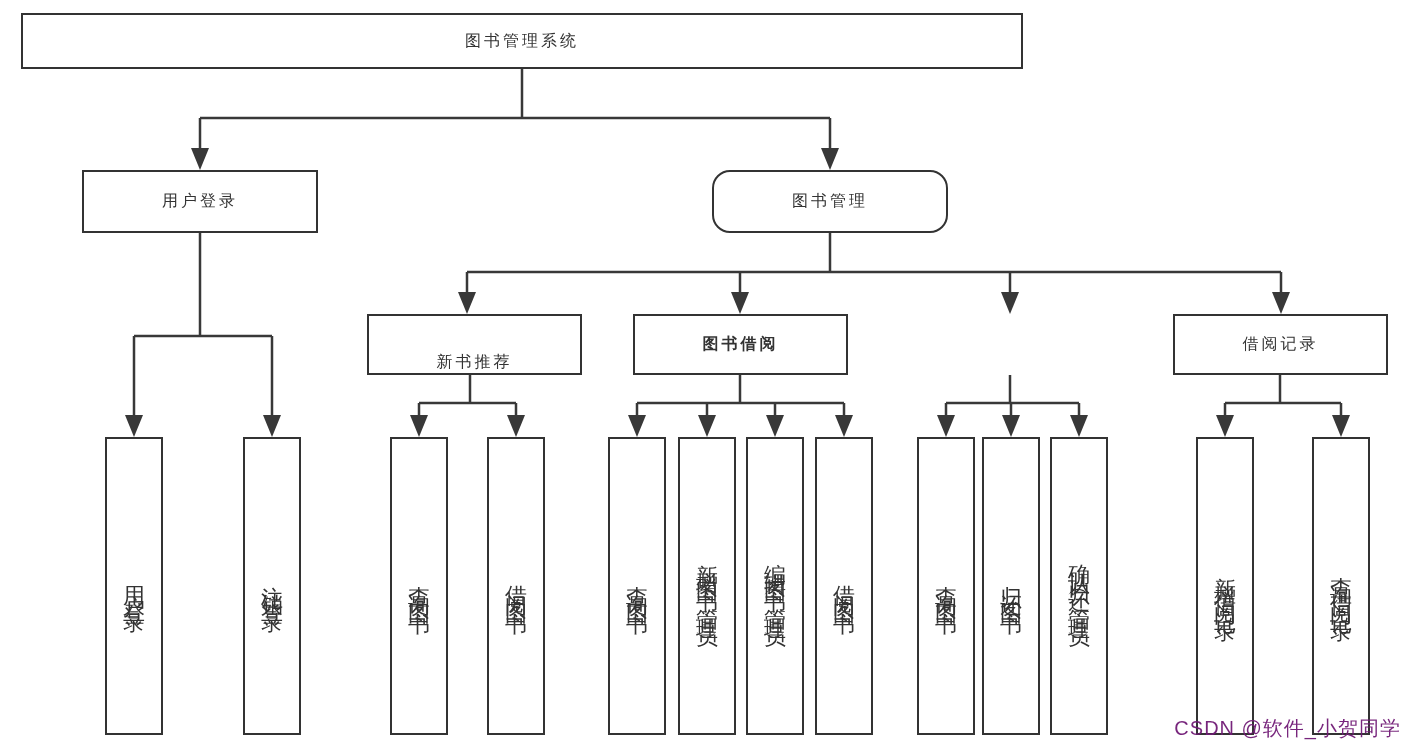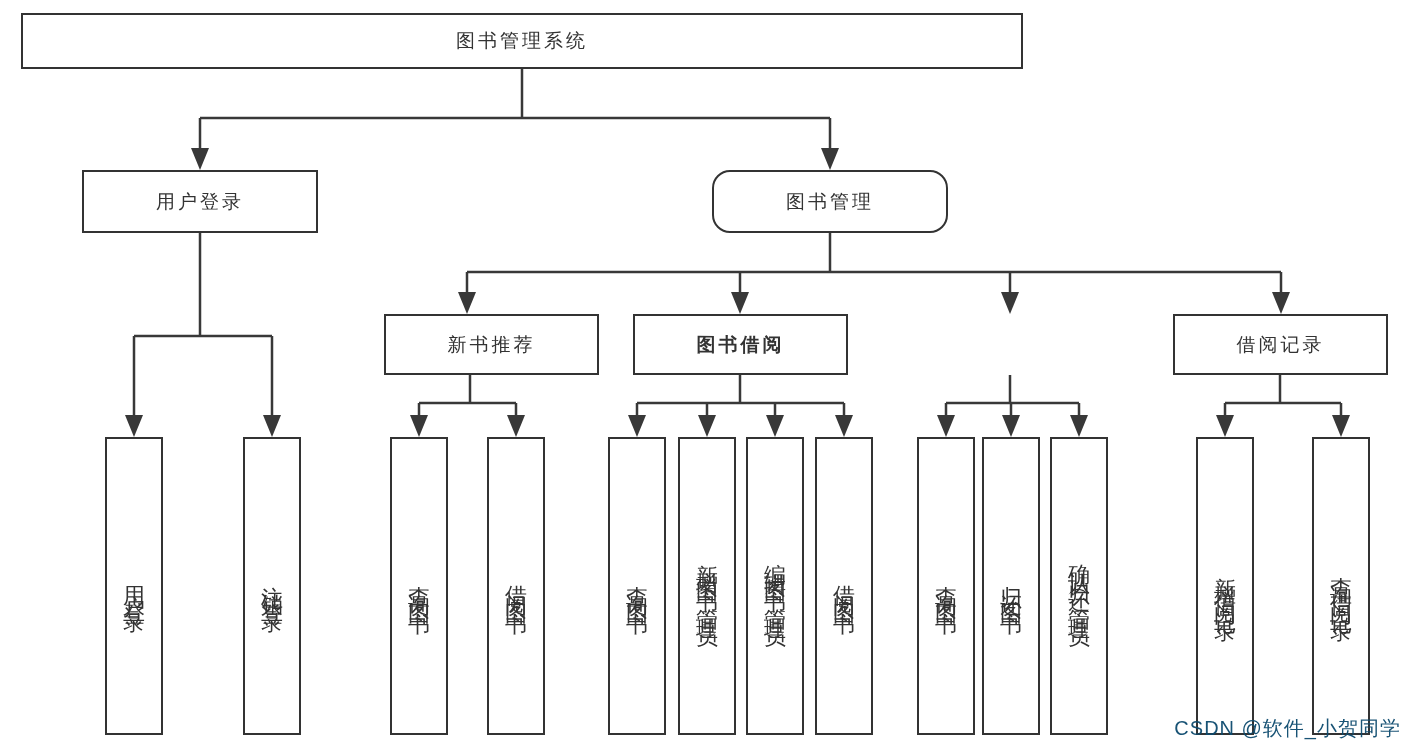--- a/index.html
+++ b/index.html
@@ -23,40 +23,40 @@
     background: #ffffff;
     border: 2.5px solid #333333;
     color: #333333;
     display: flex;
     align-items: center;
     justify-content: center;
     z-index: 1;
   }
   .box.h span {
     display: block;
-    font-size: 19px;
+    font-size: 16px;
     letter-spacing: 3px;
     white-space: nowrap;
   }
   .box.v span {
     display: block;
     writing-mode: vertical-rl;
     text-orientation: mixed;
     font-size: 22px;
     letter-spacing: 9px;
     line-height: 1;
     white-space: nowrap;
   }
   #watermark {
     position: absolute;
     right: 4px;
     bottom: 5px;
     z-index: 2;
     font-size: 20px;
-    color: #0c4a6e;
+    color: #701a75;
     letter-spacing: 1px;
     opacity: 0.95;
   }
 </style>
 </head>
 <body>
 
 <div id="stage">
 
   <svg id="wires" viewBox="0 0 1405 747" xmlns="http://www.w3.org/2000/svg">
@@ -103,21 +103,21 @@
     <span>图书管理系统</span>
   </div>
 
   <div class="box h" style="left:82px; top:170px; width:236px; height:63px;">
     <span>用户登录</span>
   </div>
   <div class="box h" style="left:712px; top:170px; width:236px; height:63px;border-radius:18px;">
     <span>图书管理</span>
   </div>
 
-  <div class="box h" style="left:384px; top:314px; width:215px; height:61px;">
+  <div class="box h" style="left:367px; top:314px; width:215px; height:61px;align-items:flex-end;">
     <span>新书推荐</span>
   </div>
   <div class="box h" style="left:633px; top:314px; width:215px; height:61px;font-weight:bold;">
     <span>图书借阅</span>
   </div>
   <div class="box h" style="left:1173px; top:314px; width:215px; height:61px;">
     <span>借阅记录</span>
   </div>
 
   <div class="box v" style="left:105px; top:437px; width:58px; height:298px;">

